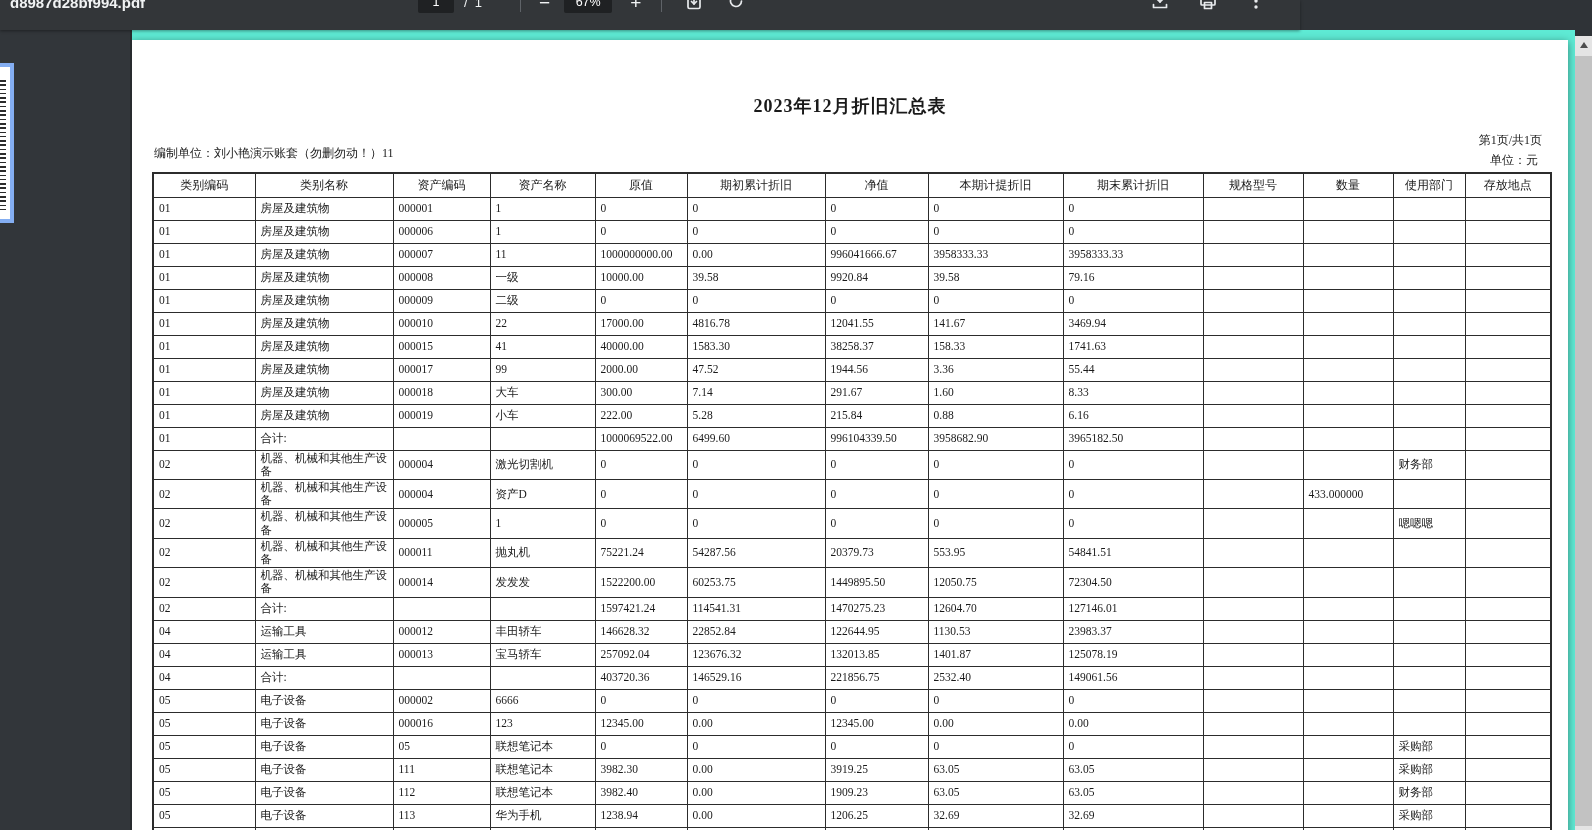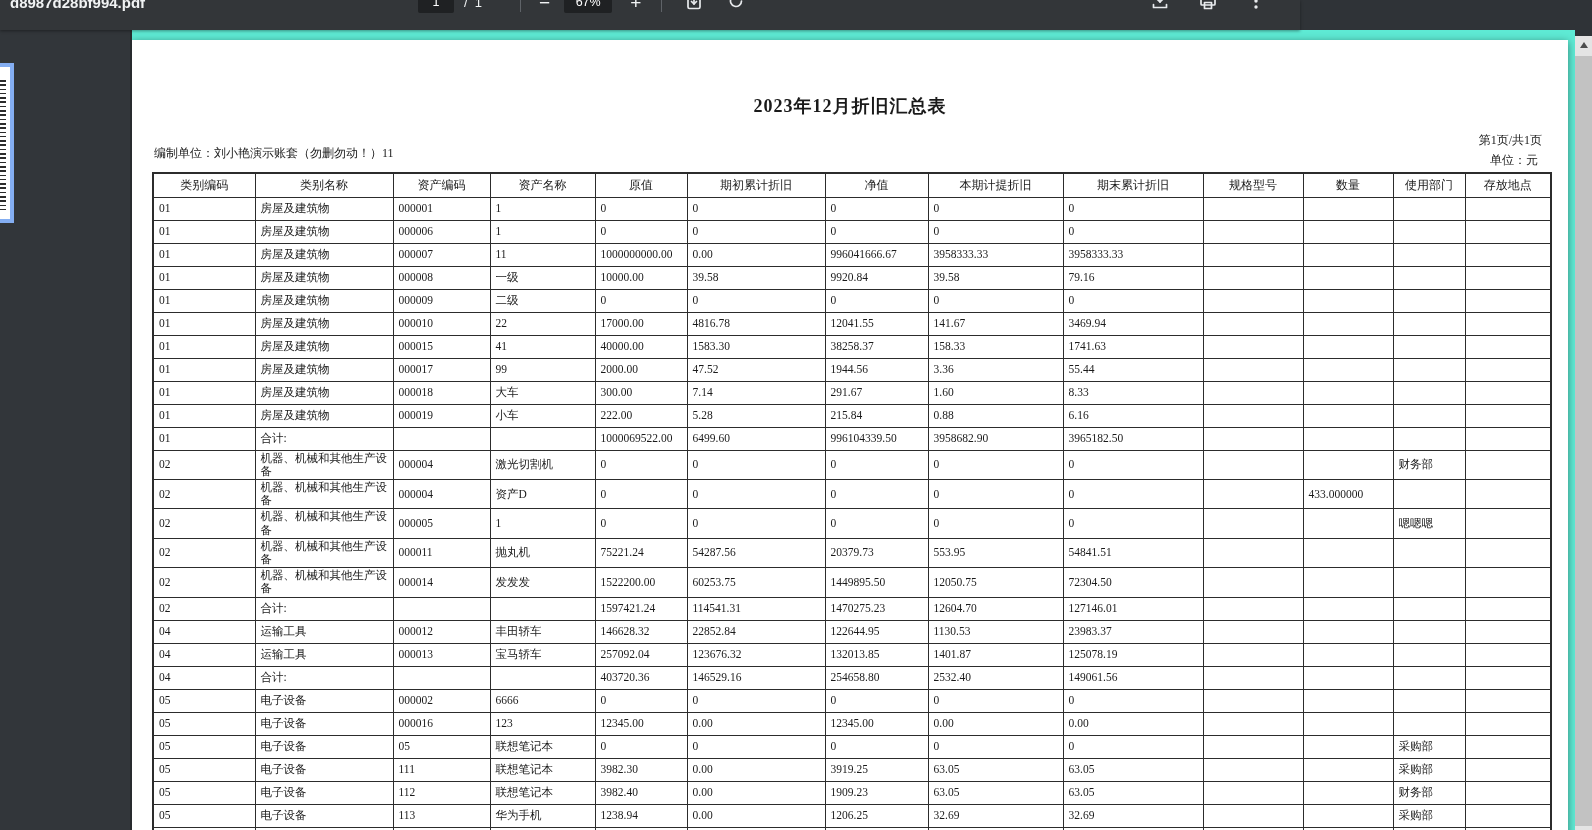--- a/index.html
+++ b/index.html
@@ -478,21 +478,21 @@
             <td></td>
             <td></td>
           </tr>
           <tr>
             <td>04</td>
             <td>合计:</td>
             <td></td>
             <td></td>
             <td>403720.36</td>
             <td>146529.16</td>
-            <td>254658.80</td>
+            <td>221856.75</td>
             <td>2532.40</td>
             <td>149061.56</td>
             <td></td>
             <td></td>
             <td></td>
             <td></td>
           </tr>
           <tr>
             <td>05</td>
             <td>电子设备</td>

